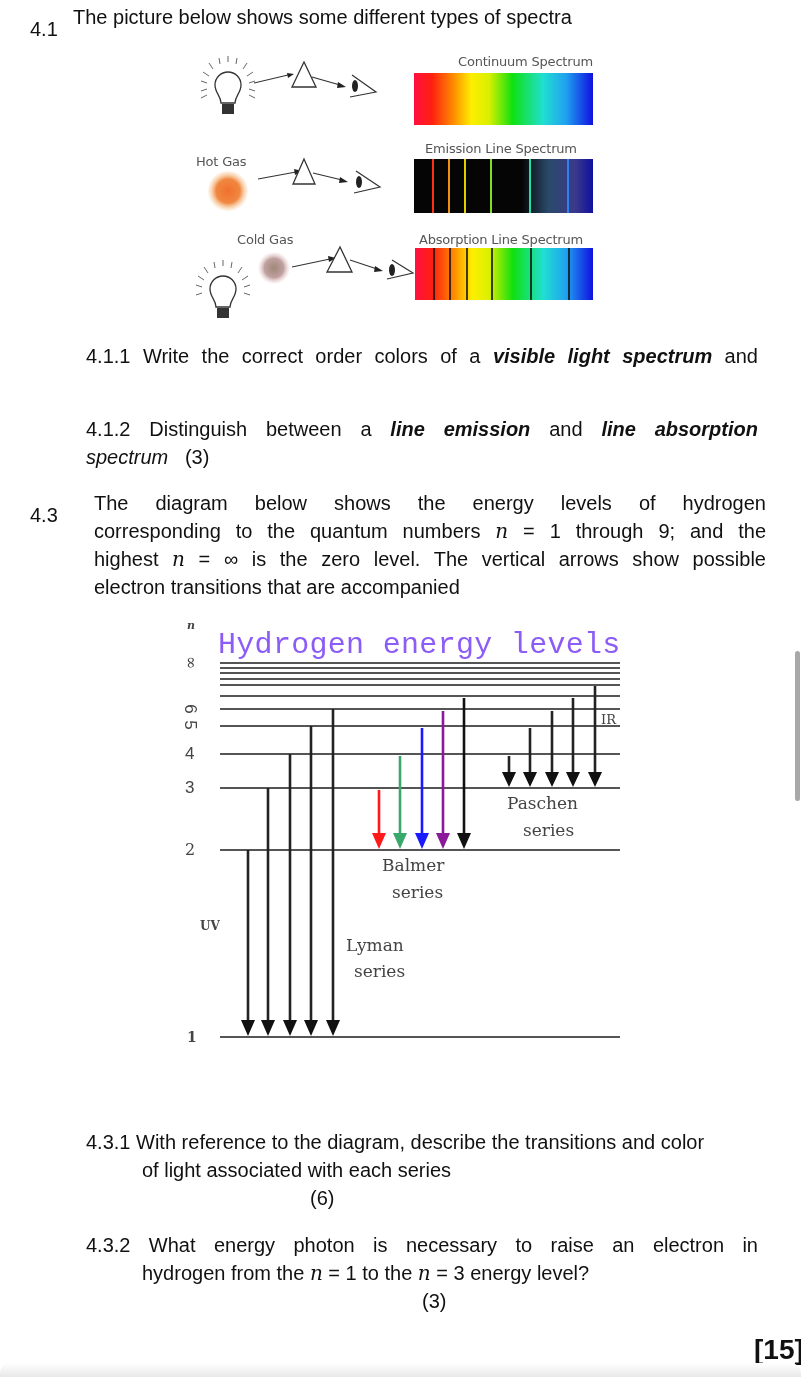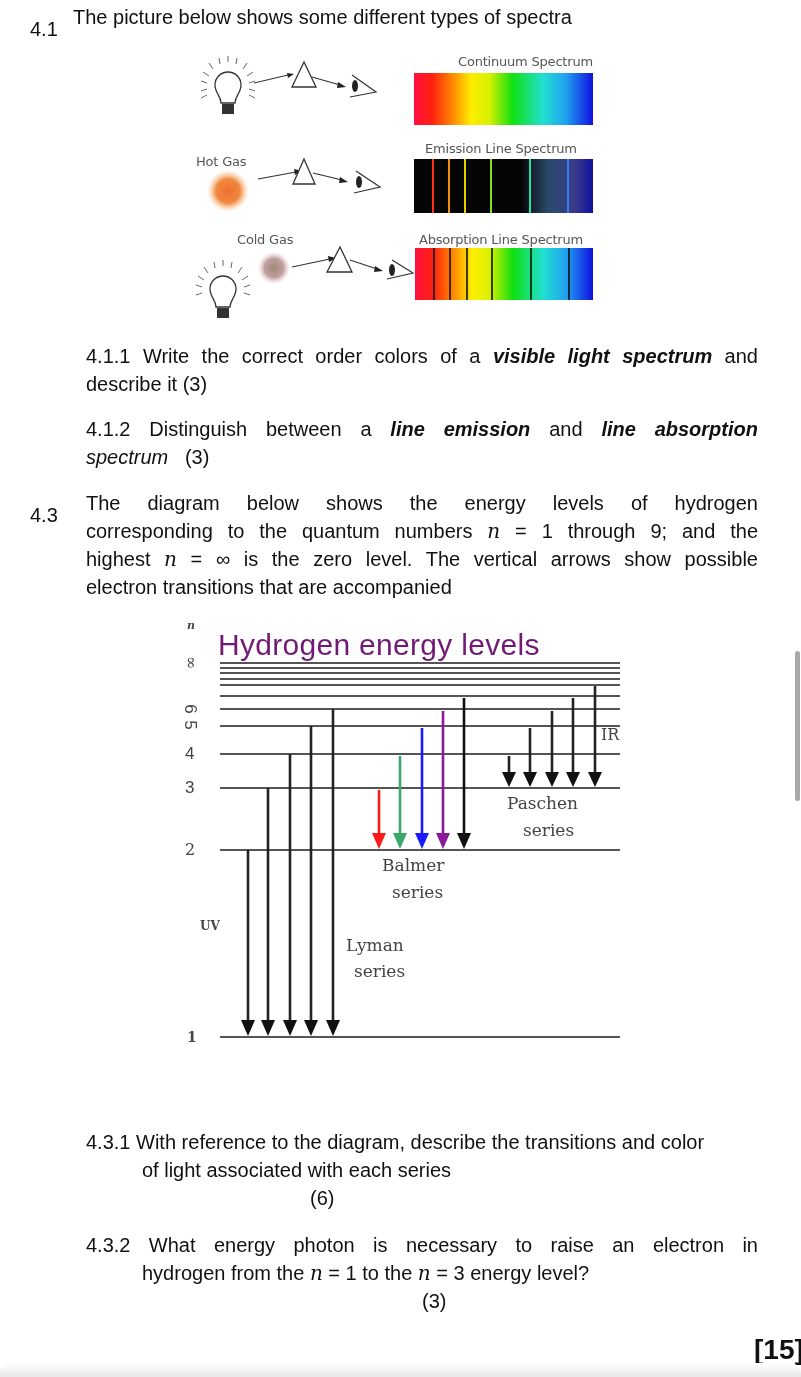--- a/index.html
+++ b/index.html
@@ -148,30 +148,29 @@
   </svg>
   <div class="abs spec-label" style="left:252px; top:9px;margin-left:26px;">Continuum Spectrum</div>
   <div class="abs spec-label" style="left:16px; top:109px;">Hot Gas</div>
   <div class="abs spec-label" style="left:245px; top:96px;">Emission Line Spectrum</div>
   <div class="abs spec-label" style="left:57px; top:187px;">Cold Gas</div>
   <div class="abs spec-label" style="left:239px; top:187px;">Absorption Line Spectrum</div>
 </div>
 
 <div class="abs txt" style="left:86px; top:342px; width:672px;">
   <div class="justify"><span>4.1.1 Write the correct order colors of a </span><span class="bi">visible light spectrum</span><span> and</span></div>
-  <div>describe it  (3)</div>
 </div>
 
 <div class="abs txt" style="left:86px; top:415px; width:672px;">
   <div class="justify"><span>4.1.2 Distinguish  between  a </span><span class="bi">line emission</span><span> and </span><span class="bi">line absorption</span></div>
   <div><span class="it">spectrum</span>&nbsp;&nbsp;&nbsp;<span>(3)</span></div>
 </div>
 
 <div class="abs qnum" style="left:30px; top:492px;">4.3</div>
-<div class="abs txt" style="left:86px; top:489px; width:672px;">
+<div class="abs txt" style="left:94px; top:489px; width:672px;">
   <div class="justify">The  diagram  below  shows  the  energy  levels  of  hydrogen</div>
   <div class="justify"><span>corresponding to the quantum numbers </span><span class="math">n</span><span> = 1 through 9; and the</span></div>
   <div class="justify"><span>highest </span><span class="math">n</span><span> = ∞ is the zero level. The vertical arrows show possible</span></div>
   <div>electron transitions that are accompanied</div>
 </div>
 
 <div class="abs" style="left:170px; top:615px; width:460px; height:460px;">
   <svg width="460" height="460" viewBox="0 0 460 460">
     <defs>
       <marker id="ahk" markerWidth="8" markerHeight="8" refX="4" refY="7" orient="auto" markerUnits="userSpaceOnUse">
@@ -228,31 +227,31 @@
       <line x1="425" y1="71" x2="425" y2="157"></line>
     </g>
     <g fill="#111">
       <polygon points="332,157 346,157 339,172"></polygon>
       <polygon points="353,157 367,157 360,172"></polygon>
       <polygon points="375,157 389,157 382,172"></polygon>
       <polygon points="396,157 410,157 403,172"></polygon>
       <polygon points="418,157 432,157 425,172"></polygon>
     </g>
   </svg>
-  <div class="abs" style="left:48px; top:13px; font-size:30px; color:#701a75; font-family:Liberation Sans, sans-serif; letter-spacing:0.3px;">Hydrogen energy levels</div>
+  <div class="abs" style="left:48px; top:13px; font-size:30px; color:#8b5cf6; font-family:Liberation Mono, monospace; letter-spacing:0.3px;">Hydrogen energy levels</div>
   <div class="abs diag-text" style="left:17px; top:4px; font-size:11px; font-weight:bold; font-style:italic;">n</div>
   <div class="abs diag-text" style="left:15px; top:38px; font-size:16px; transform:rotate(90deg);">∞</div>
   <div class="abs" style="left:15px; top:84px; font-size:17px; color:#444; transform:rotate(90deg);">6</div>
   <div class="abs" style="left:15px; top:100px; font-size:17px; color:#444; transform:rotate(90deg);">5</div>
   <div class="abs" style="left:15px; top:129px; font-size:17px; color:#444;">4</div>
   <div class="abs" style="left:15px; top:163px; font-size:17px; color:#444;">3</div>
   <div class="abs diag-text" style="left:15px; top:225px; font-size:16px;">2</div>
   <div class="abs diag-text" style="left:17px; top:414px; font-size:14px; font-weight:bold;">1</div>
   <div class="abs diag-text" style="left:30px; top:304px; font-size:12px; font-weight:bold;">UV</div>
-  <div class="abs diag-text" style="left:431px; top:110px; font-size:16px;">IR</div>
+  <div class="abs diag-text" style="left:431px; top:97px; font-size:13px;">IR</div>
   <div class="abs diag-text" style="left:176px; top:320px; font-size:17px;">Lyman</div>
   <div class="abs diag-text" style="left:184px; top:346px; font-size:17px;">series</div>
   <div class="abs diag-text" style="left:212px; top:240px; font-size:17px;">Balmer</div>
   <div class="abs diag-text" style="left:222px; top:267px; font-size:17px;">series</div>
   <div class="abs diag-text" style="left:337px; top:178px; font-size:17px;">Paschen</div>
   <div class="abs diag-text" style="left:353px; top:205px; font-size:17px;">series</div>
 </div>
 
 <div class="abs txt" style="left:86px; top:1128px; width:672px;">
   <div>4.3.1 With reference to the diagram, describe the transitions and color</div>

